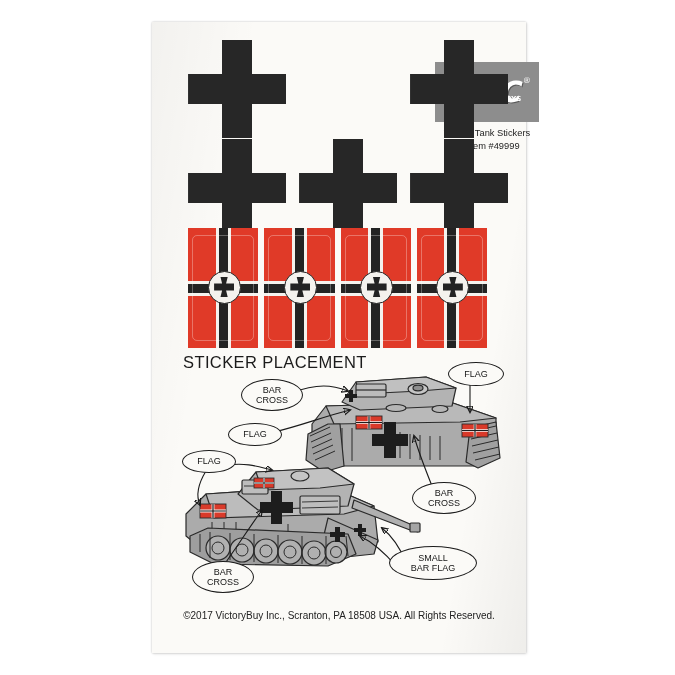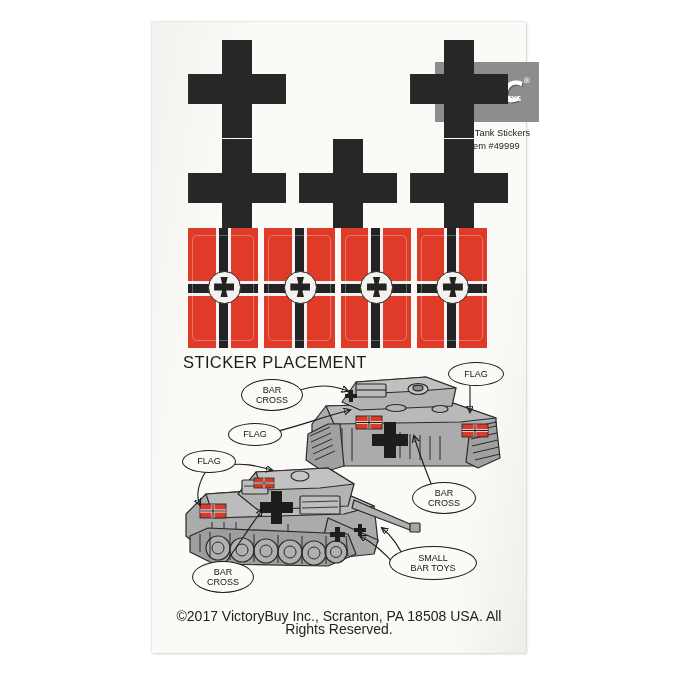--- a/index.html
+++ b/index.html
@@ -126,21 +126,21 @@
   svg.overlay path,svg.overlay line{fill:none;stroke:#1b1b1b;stroke-width:1.1;}
 
   
   .tankwrap{position:absolute;}
   .tank-svg{display:block;}
 
   
   #footer{
     position:absolute;left:160px;top:610px;width:358px;
     text-align:center;color:#232323;
-    font-size:14px;line-height:12.5px;
+    font-size:10px;line-height:12.5px;
   }
 </style>
 </head>
 <body>
 
 <div id="stage">
 
   <div id="card">
 
     <div id="logo-block">
@@ -428,20 +428,20 @@
     <span>FLAG</span>
   </div>
 
   <div class="callout" style="left:192px;top:561px;width:60px;height:30px;">
     <span>BAR</span>
     <span>CROSS</span>
   </div>
 
   <div class="callout" style="left:389px;top:546px;width:86px;height:32px;">
     <span>SMALL</span>
-    <span>BAR TOYS</span>
+    <span>BAR FLAG</span>
   </div>
 
   <div id="footer">
     <div>©2017 VictoryBuy Inc., Scranton, PA 18508 USA. All Rights Reserved.</div>
   </div>
 
 </div>
 
 </body></html>

